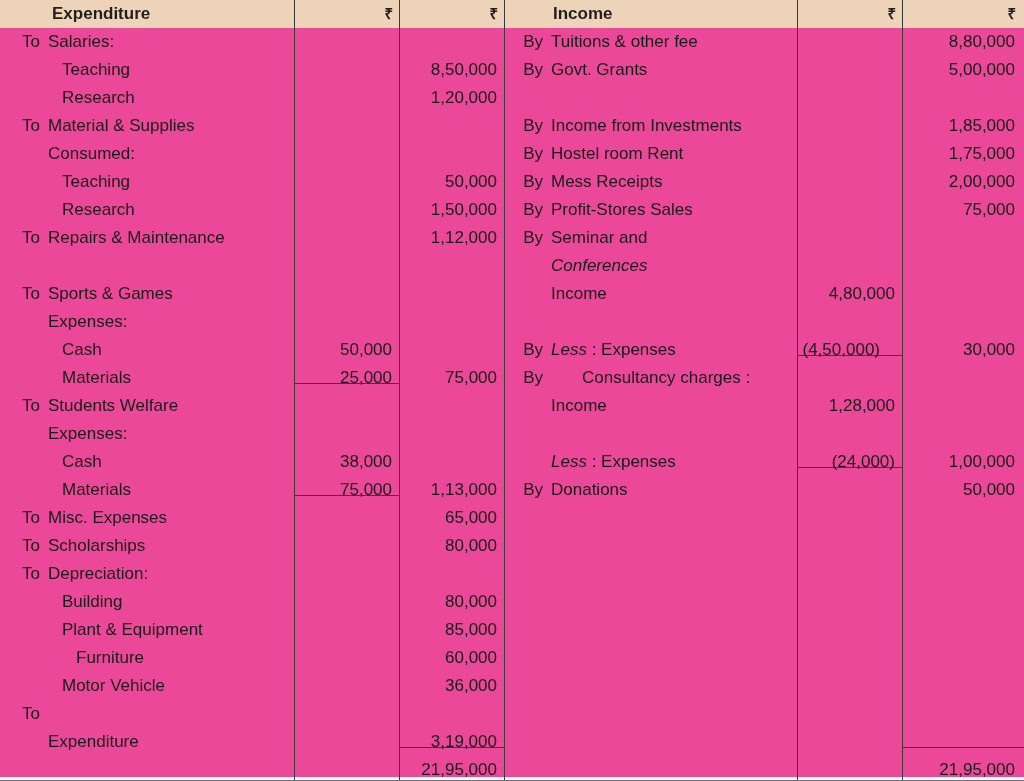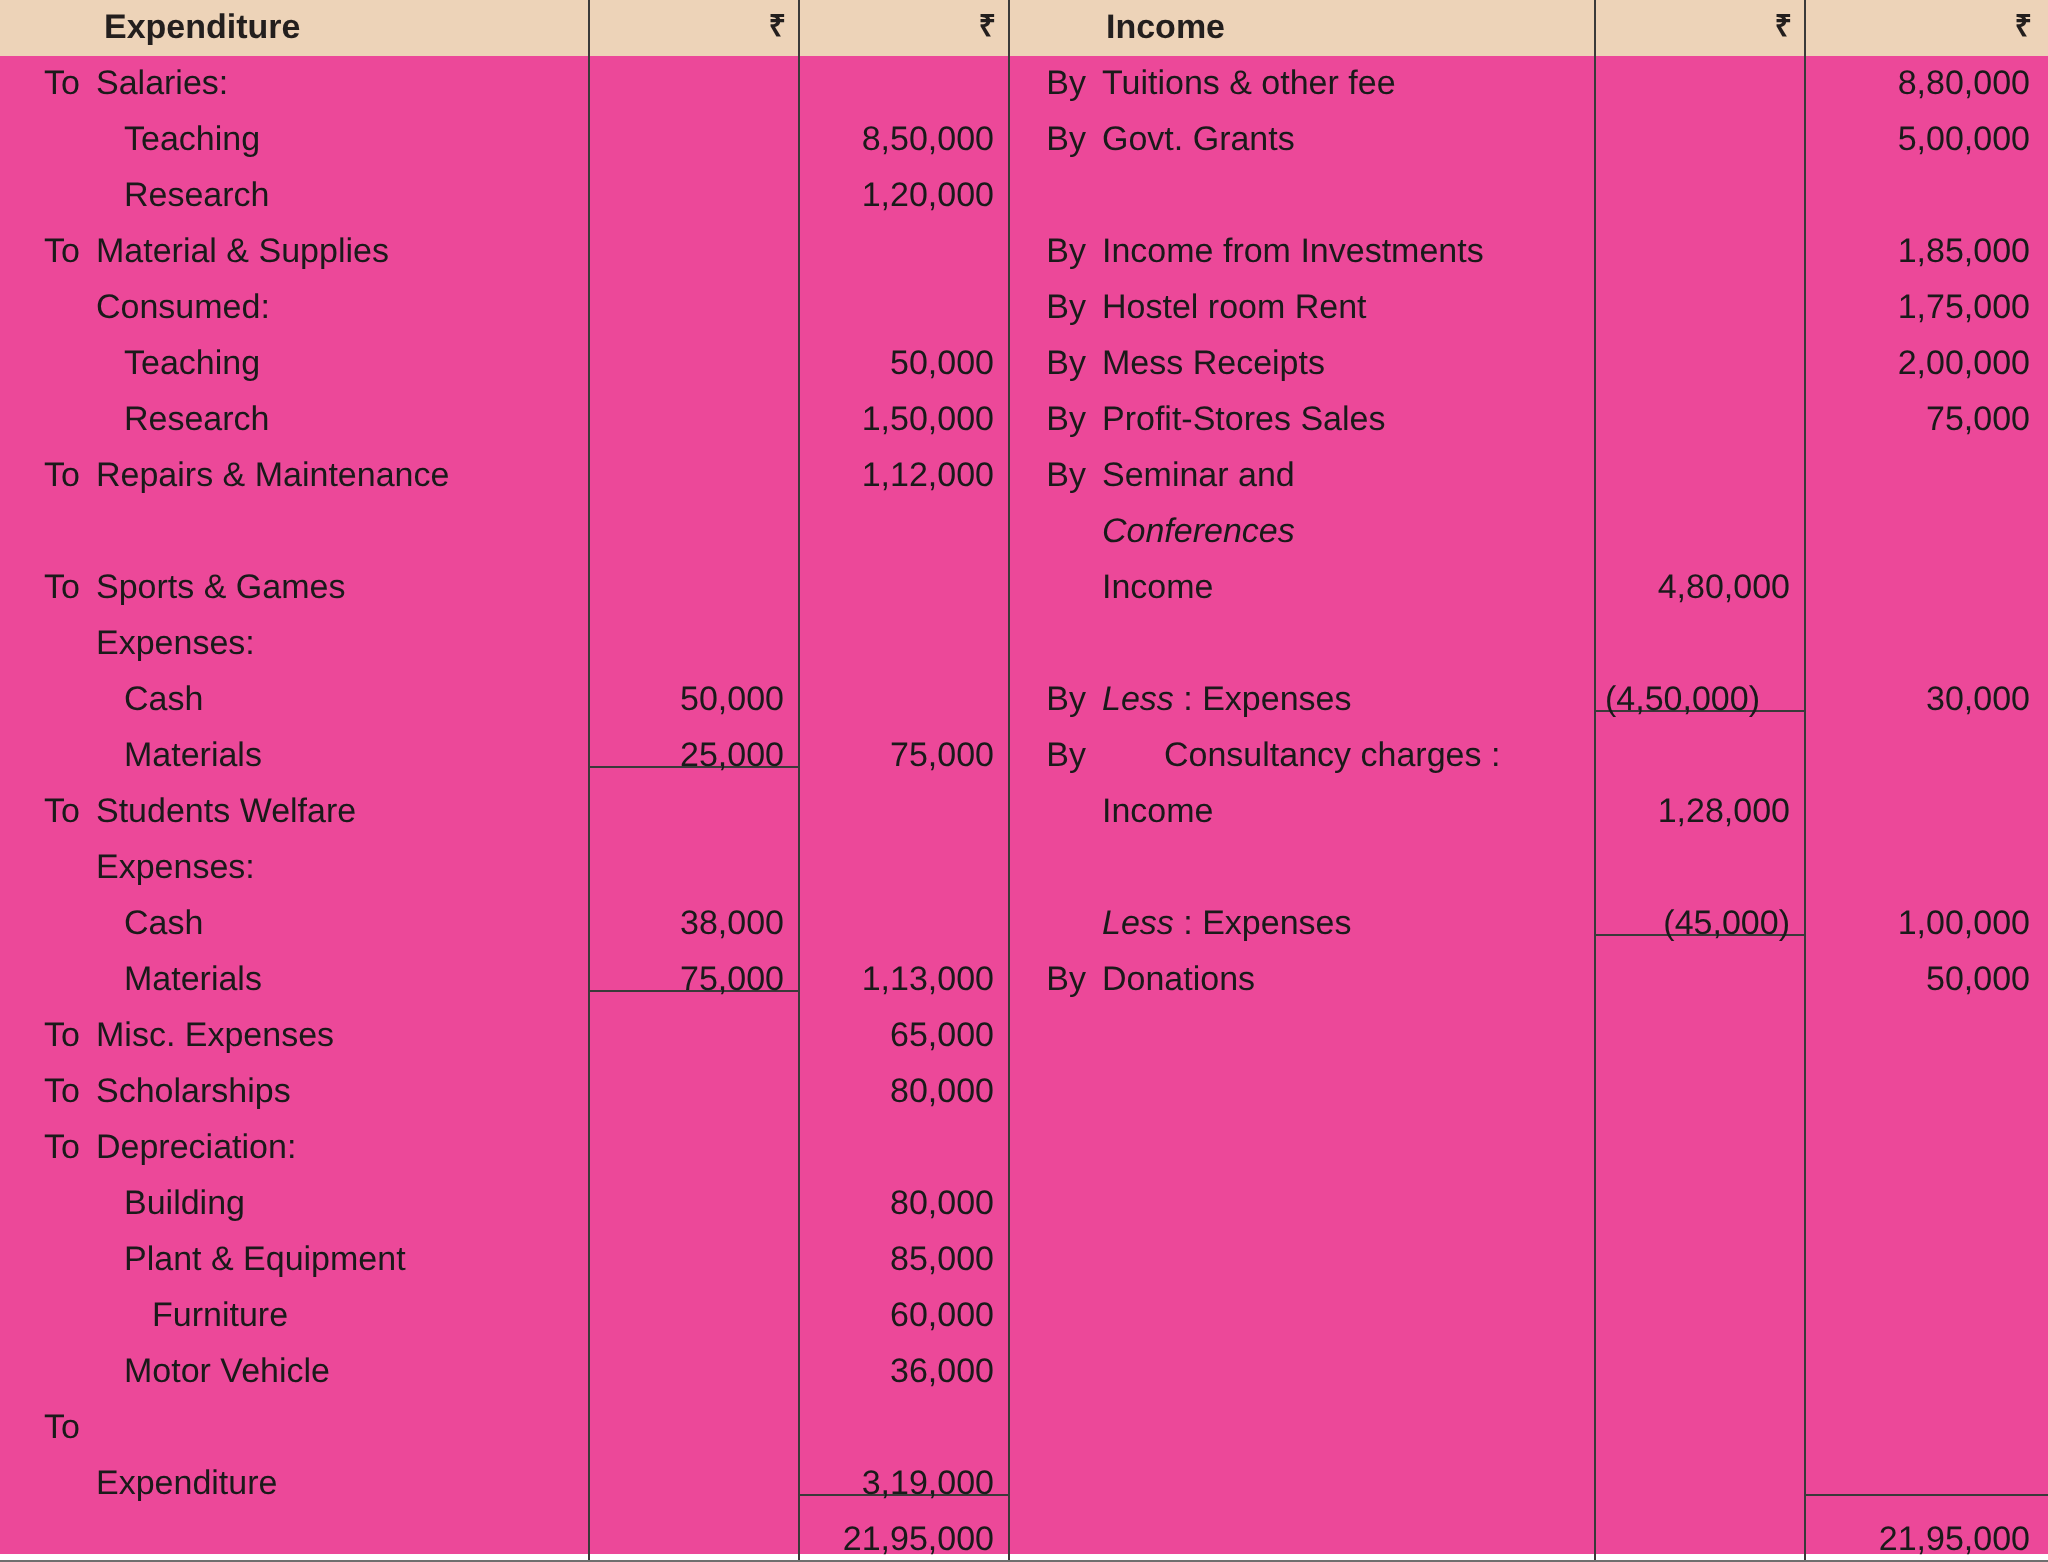--- a/index.html
+++ b/index.html
@@ -201,19 +201,19 @@
     <div class="row amt" style="left: 797px; width: 98px; top: 280px;">4,80,000</div>
     <div class="row pre" style="left: 509px; top: 336px;">By</div>
     <div class="row lbl" style="left: 551px; top: 336px;"><span class="ital">Less</span> : Expenses</div>
     <div class="row amt" style="left: 782px; width: 98px; top: 336px;">(4,50,000)</div>
     <div class="row amt" style="left: 902px; width: 113px; top: 336px;">30,000</div>
     <div class="row pre" style="left: 509px; top: 364px;">By</div>
     <div class="row lbl" style="left: 551px; top: 364px; margin-left: 31px;">Consultancy charges :</div>
     <div class="row lbl" style="left: 551px; top: 392px;">Income</div>
     <div class="row amt" style="left: 797px; width: 98px; top: 392px;">1,28,000</div>
     <div class="row lbl" style="left: 551px; top: 448px;"><span class="ital">Less</span> : Expenses</div>
-    <div class="row amt" style="left: 797px; width: 98px; top: 448px;">(45,000)</div>
+    <div class="row amt" style="left: 797px; width: 98px; top: 448px;">(24,000)</div>
     <div class="row amt" style="left: 902px; width: 113px; top: 448px;">1,00,000</div>
     <div class="row pre" style="left: 509px; top: 476px;">By</div>
     <div class="row lbl" style="left: 551px; top: 476px;">Donations</div>
     <div class="row amt" style="left: 902px; width: 113px; top: 476px;">50,000</div>
     <div class="row amt" style="left: 902px; width: 113px; top: 756px;">21,95,000</div>
   </div>
 
 </body></html>

